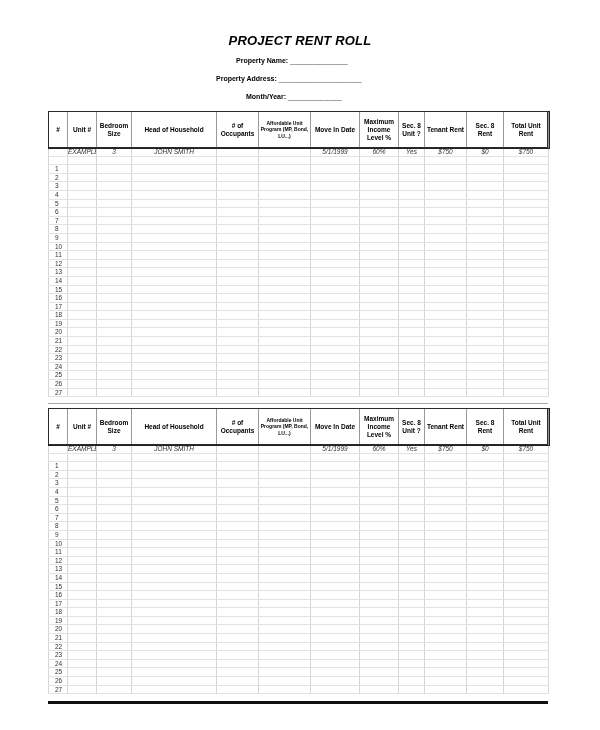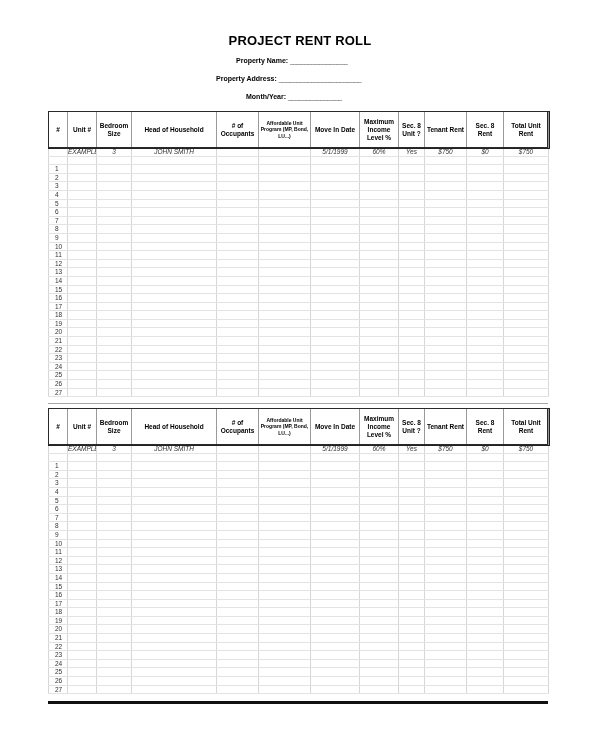--- a/index.html
+++ b/index.html
@@ -1,17 +1,17 @@
 <!DOCTYPE html>
 <html><head>
 <meta charset="utf-8">
 <style>
   html, body { margin: 0; padding: 0; background: #ffffff; }
   body { width: 600px; height: 730px; position: relative; overflow: hidden; font-family: "Liberation Sans", sans-serif; color: #000; }
-  .title { position: absolute; top: 33px; left: 0; width: 600px; text-align: center; font-size: 13px; font-weight: bold; letter-spacing: 0.2px; }
+  .title { position: absolute; top: 33px; left: 0; width: 600px; text-align: center; font-size: 13px; font-weight: bold; letter-spacing: 0.2px; font-style: italic; }
   .field { position: absolute; font-size: 7px; font-weight: bold; white-space: nowrap; }
   .field .blank { font-weight: normal; color: #555; letter-spacing: -0.3px; }
   .f1 { top: 57px; left: 236px; }
   .f2 { top: 75px; left: 216px; }
   .f3 { top: 93px; left: 246px; }
 
   table.roll { position: absolute; left: 48px; width: 500px; border-collapse: collapse; table-layout: fixed; }
   table.roll th { border: 1px solid #9a9a9a; font-size: 6.5px; font-weight: bold; text-align: center; vertical-align: middle; padding: 0 1px; line-height: 8px; height: 35px; }
   table.roll th.small { font-size: 5px; line-height: 6.5px; }
   table.roll thead tr { outline: 1.5px solid #222; }

